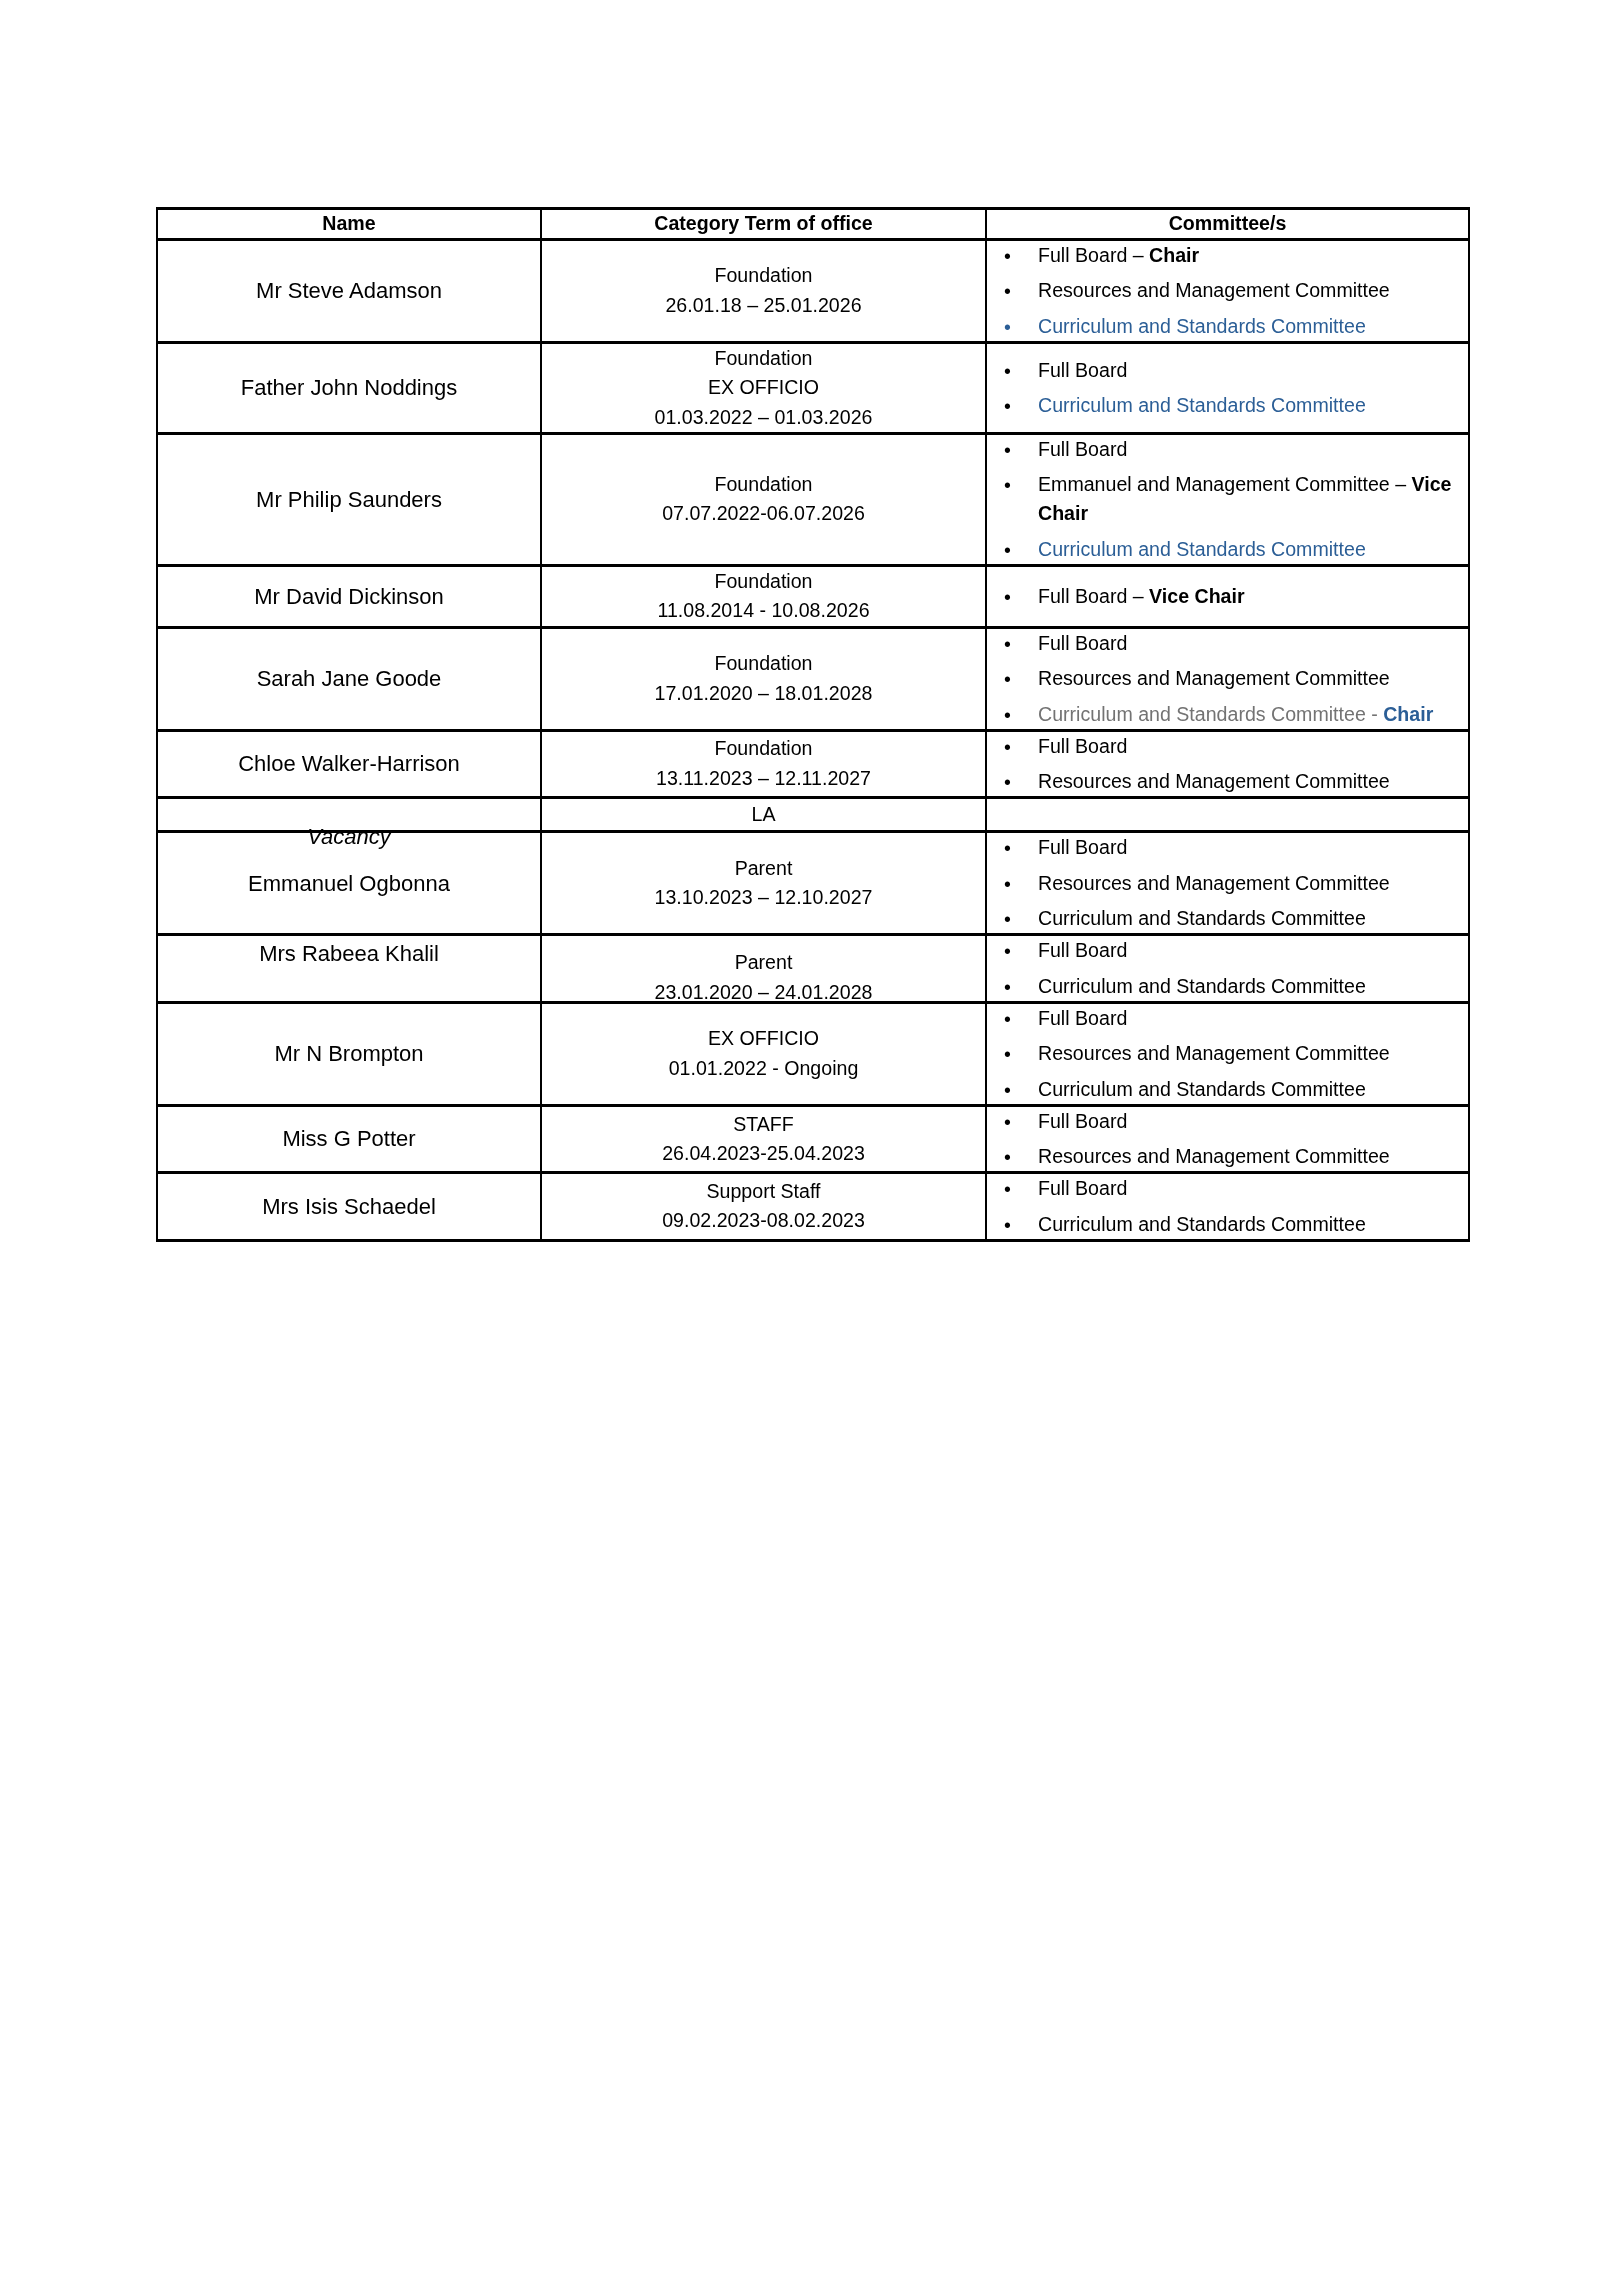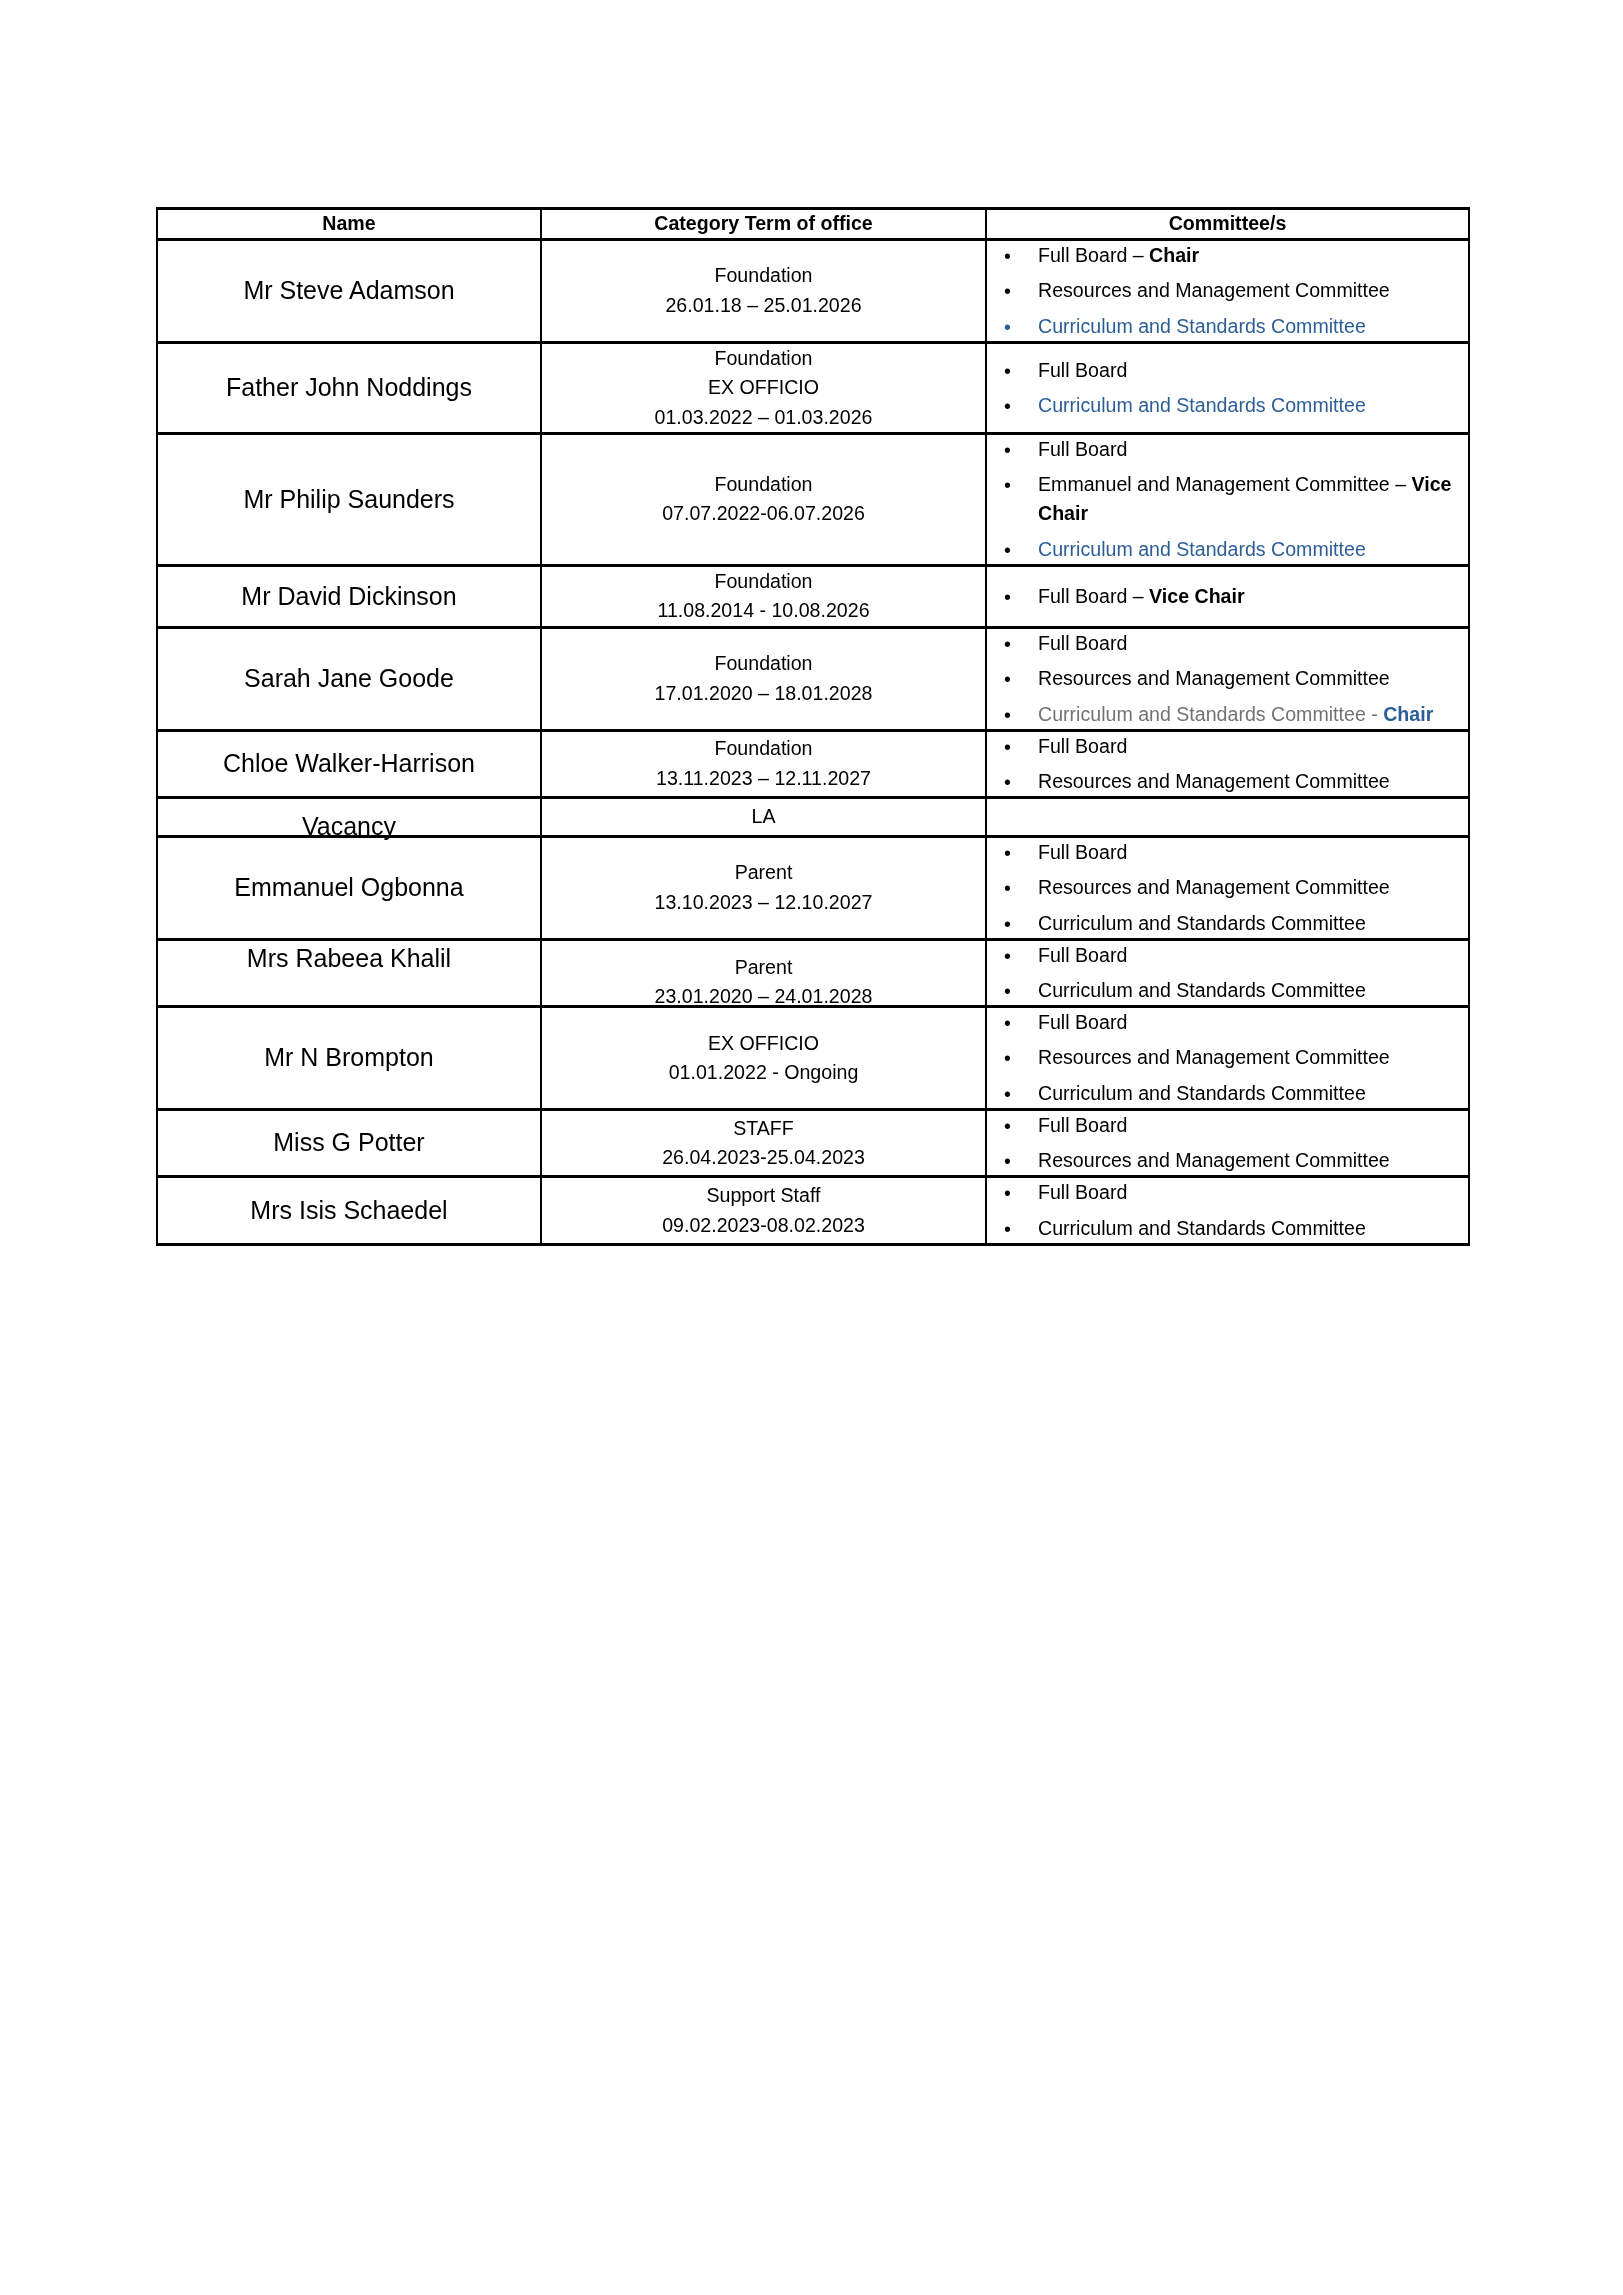--- a/index.html
+++ b/index.html
@@ -59,21 +59,21 @@
     font-size: 19.6px;
     line-height: 1.42;
     color: #000;
   }
   .hdr-name { padding: 19.6px 7.9px 19.6px; }
   .hdr-cat  { padding: 9.2px 7.9px 11.8px; }
   .hdr-comm { padding: 9.2px 7.9px 30px; }
 
   .name-cell {
     text-align: center;
-    font-size: 25px;
+    font-size: 22px;
     line-height: 1.42;
     color: #000;
     padding: 11.8px 9.2px;
   }
   .cat-cell {
     text-align: center;
     font-size: 19.6px;
     line-height: 1.5;
     color: #000;
     padding: 11.8px 9.2px;
@@ -105,21 +105,21 @@
     font-size: 19.6px;
     line-height: 1.48;
     color: #000;
   }
   li.blue, li.blue .txt { color: #2B5E96; }
   li.blue .bullet { color: #000; }
   li.blue-bullet .bullet { color: #2B5E96; }
   .bold { font-weight: bold; }
   .va-mid    { vertical-align: middle; }
 
-  .nudge-down { position: relative; top: 10px; }
+  .nudge-down { position: relative; top: 22px; font-style: italic; }
   .nudge-up   { position: relative; top: -14.4px; }
   .nudge-up-s { position: relative; top: -7.9px; }
   .nudge-dn-s { position: relative; top: 9.2px; }
 </style>
 </head>
 <body>
 
 <div class="page">
   <div class="table-wrap">
     <table class="gov-table">

